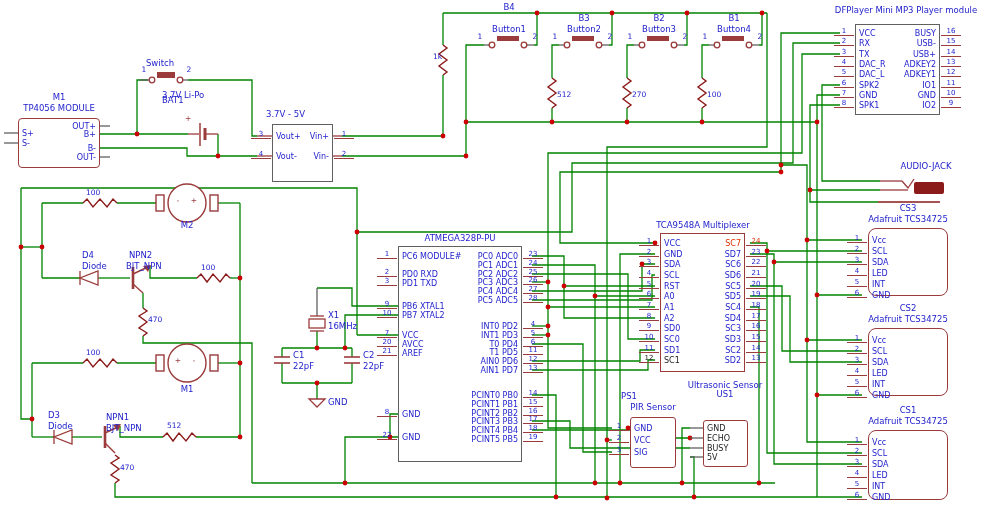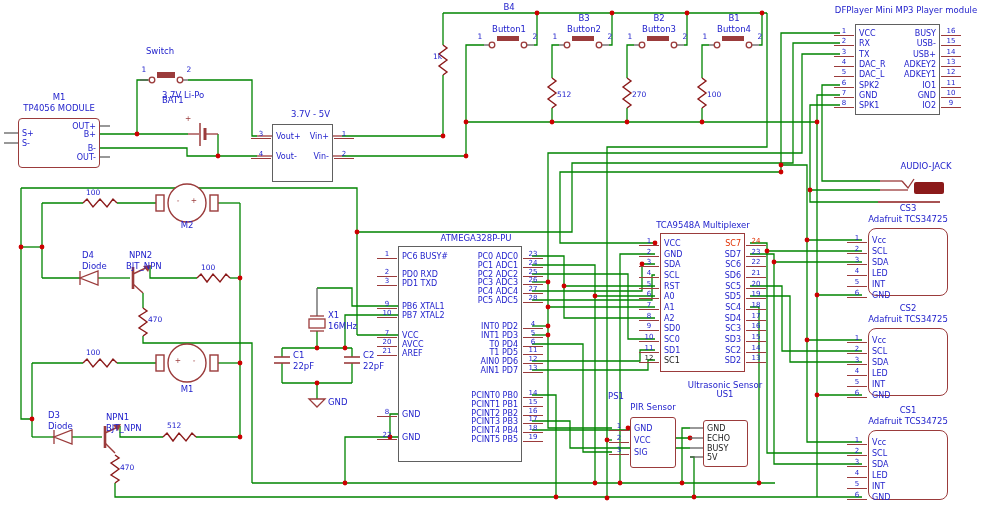--- a/index.html
+++ b/index.html
@@ -339,28 +339,28 @@
         <b>B+</b>
       </div>
   <div class="p R" style="top:25px">
         <b>B-</b>
       </div>
   <div class="p R" style="top:34px">
         <b>OUT-</b>
       </div>
 </div>
 
-<div class="lbl c" style="left:138px;top:46px;width:44px">Switch</div>
+<div class="lbl c" style="left:138px;top:58px;width:44px">Switch</div>
 <div class="lbl sm c" style="left:139px;top:65px;width:10px">1</div>
 <div class="lbl sm c" style="left:184px;top:65px;width:10px">2</div>
 <div class="lbl" style="left:162px;top:95px">BAT1</div>
 <div class="lbl" style="left:162px;top:90px">3.7V Li-Po</div>
 <div class="lbl sm rb" style="left:185px;top:114px">+</div>
 
-<div class="lbl c" style="left:280px;top:109px;width:61px">3.7V - 5V</div>
+<div class="lbl c" style="left:255px;top:109px;width:61px">3.7V - 5V</div>
 <div class="icbox gray" style="left:272px;top:124px;width:61px;height:58px">
   <div class="p L" style="top:7px">
         <s>3</s>
         <b>Vout+</b>
       </div>
   <div class="p L" style="top:27px">
         <s>4</s>
         <b>Vout-</b>
       </div>
   <div class="p R" style="top:7px">
@@ -464,25 +464,25 @@
         <b>GND</b>
       </div>
   <div class="p R" style="top:76px">
         <s>9</s>
         <b>IO2</b>
       </div>
 </div>
 
 <div class="lbl c" style="left:890px;top:161px;width:72px">AUDIO-JACK</div>
 
-<div class="lbl c" style="left:414px;top:233px;width:124px">ATMEGA328P-PU</div>
+<div class="lbl c" style="left:398px;top:233px;width:124px">ATMEGA328P-PU</div>
 <div class="icbox gray" style="left:398px;top:246px;width:124px;height:216px">
   <div class="p L" style="top:5px">
         <s>1</s>
-        <b>PC6 BUSY#</b>
+        <b>PC6 MODULE#</b>
       </div>
   <div class="p L" style="top:23px">
         <s>2</s>
         <b>PD0 RXD</b>
       </div>
   <div class="p L" style="top:32px">
         <s>3</s>
         <b>PD1 TXD</b>
       </div>
   <div class="p L" style="top:55px">
@@ -703,21 +703,21 @@
   <div class="p R" style="top:112px">
         <s>14</s>
         <b>SC2</b>
       </div>
   <div class="p R" style="top:122px">
         <s>13</s>
         <b>SD2</b>
       </div>
 </div>
 
-<div class="lbl c" style="left:593px;top:391px;width:46px">PS1</div>
+<div class="lbl c" style="left:606px;top:391px;width:46px">PS1</div>
 <div class="lbl c" style="left:620px;top:402px;width:66px">PIR Sensor</div>
 <div class="icbox" style="left:630px;top:417px;width:46px;height:51px;border-radius:3px">
   <div class="p L" style="top:6px">
         <s>1</s>
         <b>GND</b>
       </div>
   <div class="p L" style="top:18px">
         <s>2</s>
         <b>VCC</b>
       </div>

